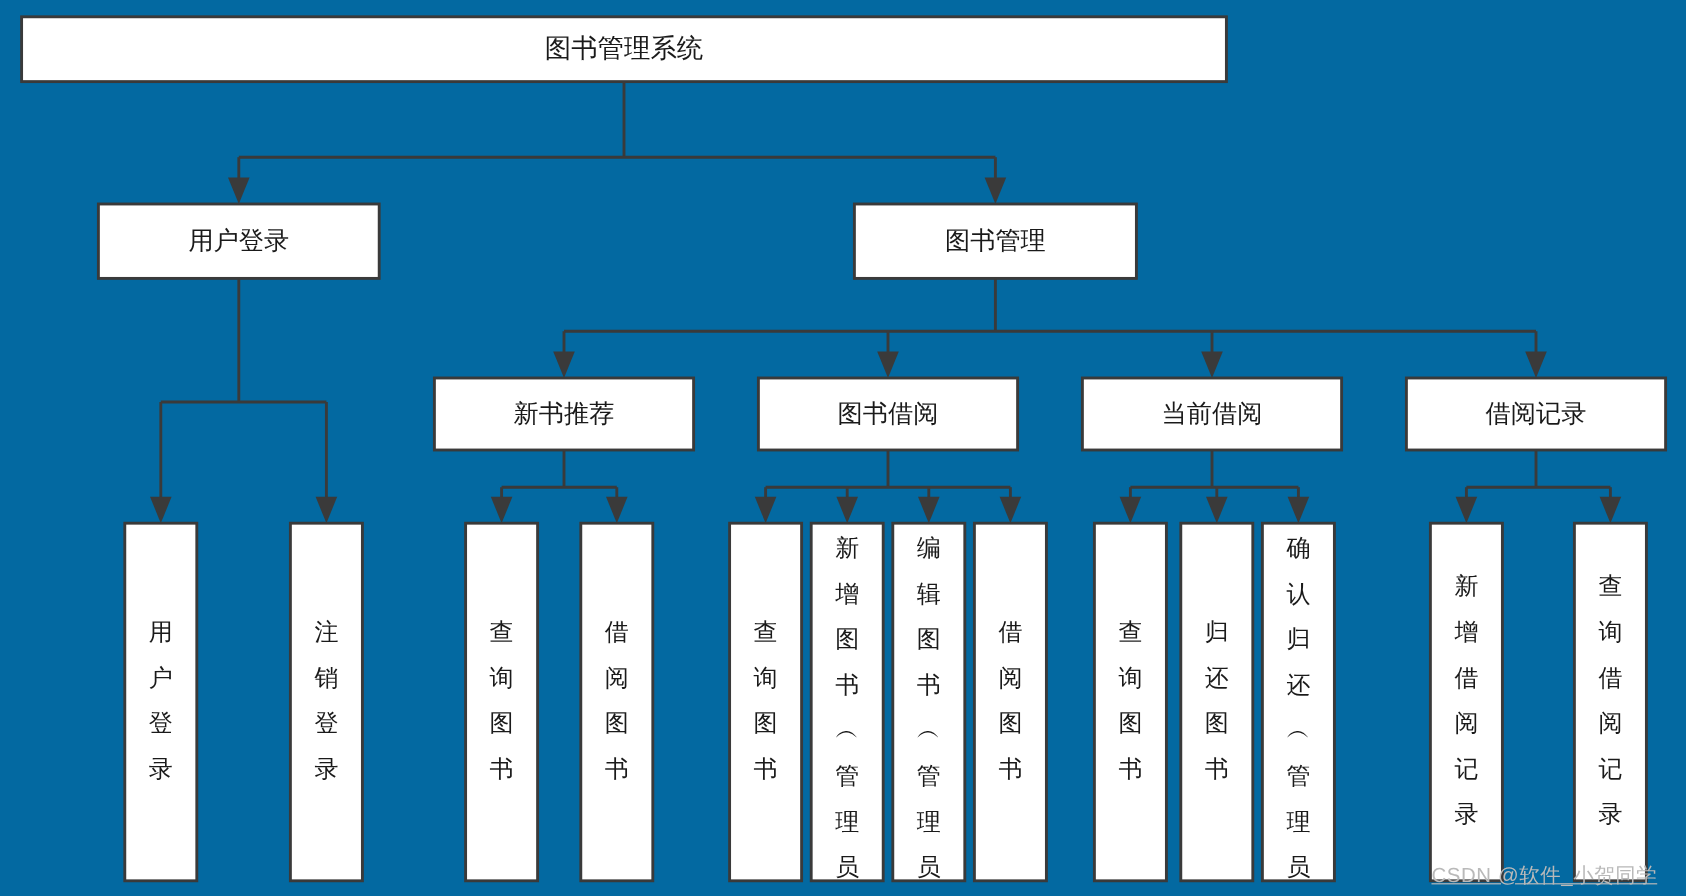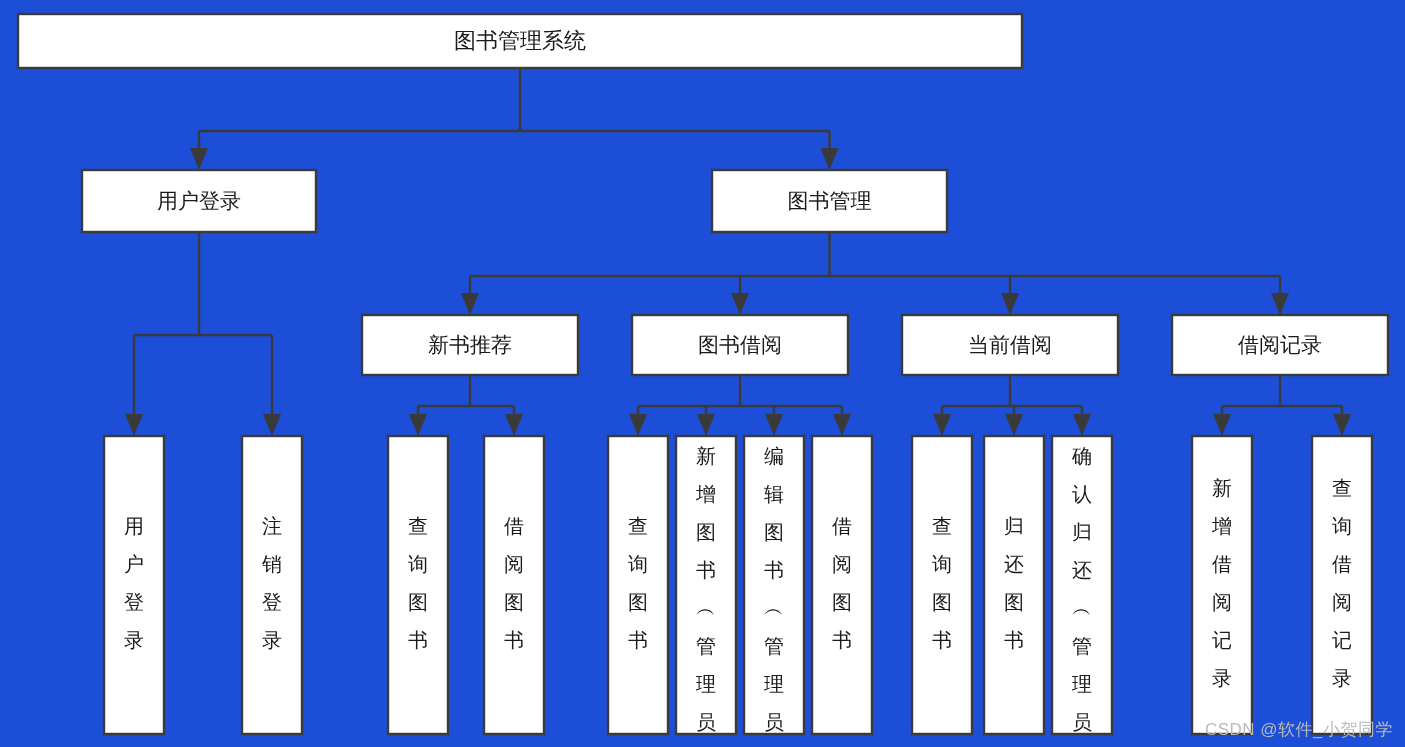--- a/index.html
+++ b/index.html
@@ -8,21 +8,21 @@
     padding: 0;
     background: #ffffff;
   }
   body {
     font-family: "Liberation Sans", "DejaVu Sans", sans-serif;
   }
   #diagram-root {
     position: relative;
     width: 1405px;
     height: 747px;
-    background: #1d4ed8;
+    background: #0369a1;
     overflow: hidden;
   }
   svg#tree-svg {
     position: absolute;
     left: 0;
     top: 0;
     width: 1405px;
     height: 747px;
     display: block;
   }
@@ -55,28 +55,29 @@
     stroke-width: 2.4;
     fill: none;
     stroke-linecap: butt;
   }
   .arrow-head {
     fill: #3a3a3a;
     stroke: none;
   }
   .watermark {
     position: absolute;
-    right: 12px;
+    right: 24px;
     bottom: 6px;
     font-family: "Liberation Sans", "DejaVu Sans", sans-serif;
     font-size: 17px;
     color: #b9b9b9;
     letter-spacing: 0.5px;
     white-space: nowrap;
     user-select: none;
+    text-decoration: underline;
   }
 </style>
 </head>
 <body>
 
 <div id="diagram-root">
   <svg id="tree-svg" viewBox="0 0 1405 747" xmlns="http://www.w3.org/2000/svg">
     <g id="links-layer">
         <path d="M 520 68 L 520 131" class="link-line"></path>
         <path d="M 199 131 L 829.5 131" class="link-line"></path>

